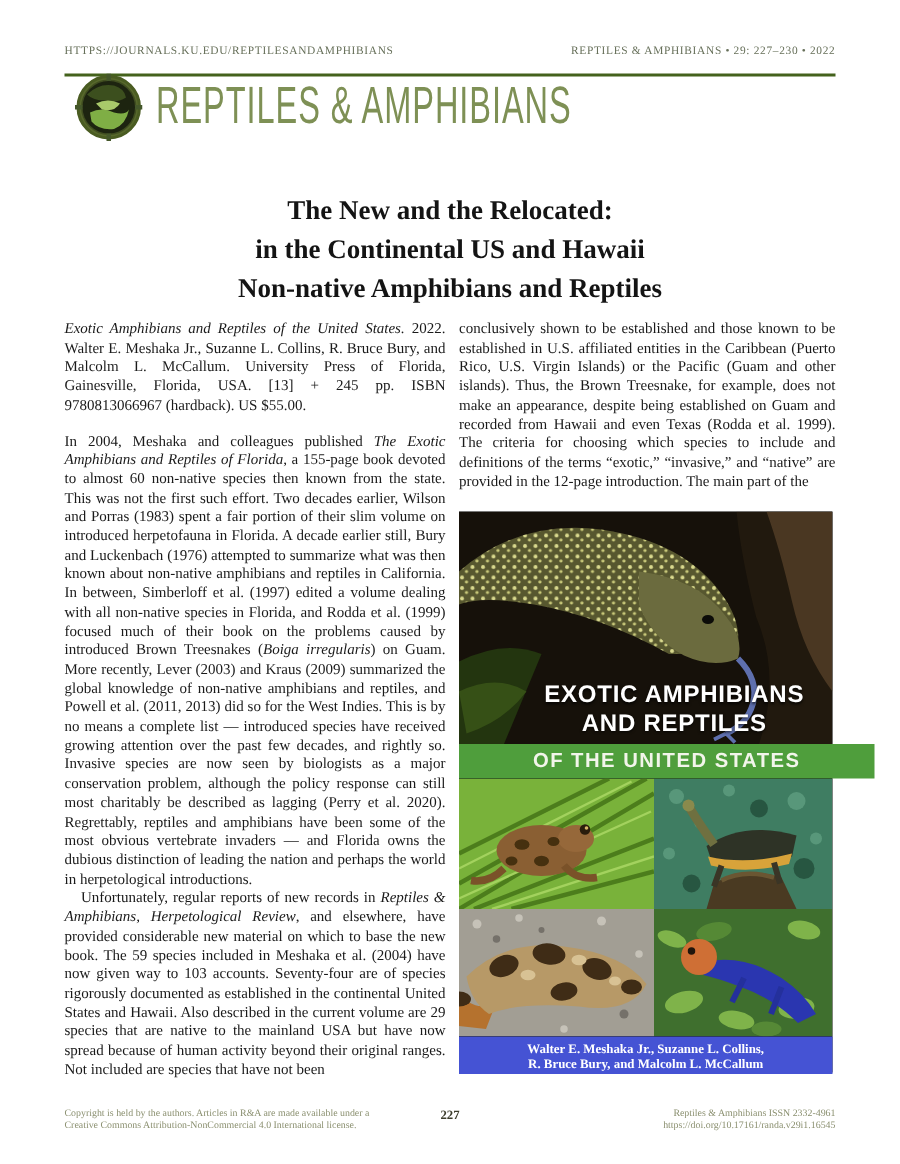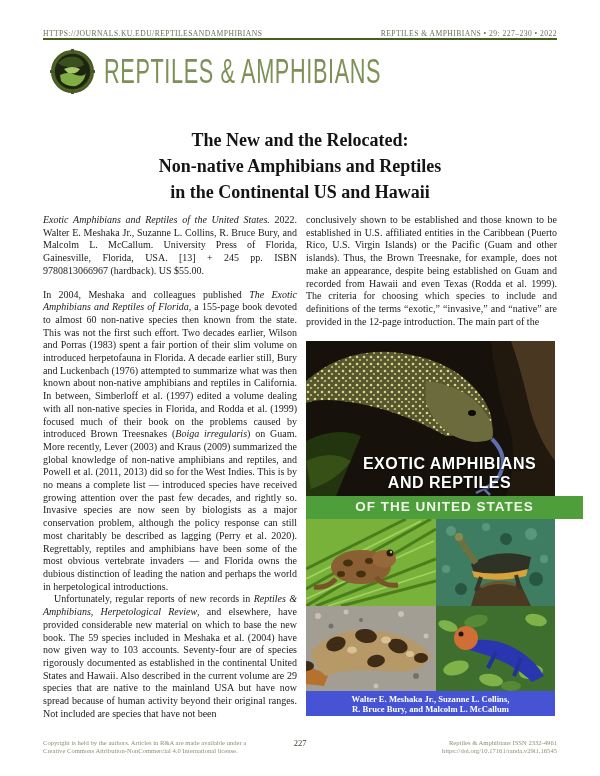--- a/index.html
+++ b/index.html
@@ -6,21 +6,21 @@
   .page{
     position:relative;width:600px;height:776px;background:#ffffff;
     margin:0 auto;overflow:hidden;
     font-family:"Liberation Serif", serif;color:#1a1a1a;
   }
   
   .pagehead{
     position:absolute;left:43px;top:29px;width:514px;
     display:flex;justify-content:space-between;align-items:flex-end;
     font-size:7.6px;letter-spacing:.45px;color:#67705a;
-    padding-bottom:0;border-bottom:2px solid #44621c;
+    padding-bottom:11px;border-bottom:2px solid #44621c;
   }
   
   .masthead{
     position:absolute;left:0;top:48px;width:600px;height:46px;
     display:flex;justify-content:center;align-items:center;gap:9px;
   }
   .wordmark{
     font-family:"Liberation Sans", sans-serif;
     font-size:35px;font-weight:400;color:#7e9055;letter-spacing:1px;
     transform:scaleX(.62);transform-origin:left center;white-space:nowrap;
@@ -70,21 +70,21 @@
     font-family:Liberation Serif, serif;font-weight:bold;color:#ffffff;
     font-size:8.6px;line-height:10.2px;text-align:center;
   }
   
   .pagefoot{
     position:absolute;left:43px;top:739px;width:514px;
     display:flex;justify-content:space-between;align-items:flex-start;
     font-size:6.6px;line-height:8.4px;color:#8b9070;
   }
   .foot-left{width:212px;text-align:left;}
-  .foot-page{font-size:8.5px;font-weight:normal;color:#3c3c2c;margin-top:0;}
+  .foot-page{font-size:8.5px;font-weight:bold;color:#3c3c2c;margin-top:0;}
   .foot-right{width:212px;text-align:right;}
   i{font-style:italic;}
 </style>
 </head>
 <body>
 
 <div class="page">
 
   <div class="pagehead">
     <span>HTTPS://JOURNALS.KU.EDU/REPTILESANDAMPHIBIANS</span>
@@ -104,22 +104,22 @@
       <rect x="21" y="40" width="3" height="5" fill="#44572a"></rect>
       <rect x="0" y="21" width="5" height="3" fill="#44572a"></rect>
       <rect x="40" y="21" width="5" height="3" fill="#44572a"></rect>
     </svg>
     <div class="wordmark">REPTILES &amp; AMPHIBIANS</div>
   </div>
 
 
   <h1 class="title">
     <span style="display:block">The New and the Relocated:</span>
+    <span style="display:block">in the Continental US and Hawaii</span>
     <span style="display:block">Non-native Amphibians and Reptiles</span>
-    <span style="display:block">in the Continental US and Hawaii</span>
   </h1>
 
   <div class="col col-left">
     <p><i>Exotic Amphibians and Reptiles of the United States.</i><span> 2022. Walter E. Meshaka Jr., Suzanne L. Collins, R. Bruce Bury, and Malcolm L. McCallum. University Press of Florida, Gainesville, Florida, USA. [13] + 245 pp. ISBN 9780813066967 (hardback). US $55.00.</span></p>
     <p class="gap"><span>In 2004, Meshaka and colleagues published </span><i>The Exotic Amphibians and Reptiles of Florida</i><span>, a 155-page book devoted to almost 60 non-native species then known from the state. This was not the first such effort. Two decades earlier, Wilson and Porras (1983) spent a fair portion of their slim volume on introduced herpetofauna in Florida. A decade earlier still, Bury and Luckenbach (1976) attempted to summarize what was then known about non-native amphibians and reptiles in California. In between, Simberloff et al. (1997) edited a volume dealing with all non-native species in Florida, and Rodda et al. (1999) focused much of their book on the problems caused by introduced Brown Treesnakes (</span><i>Boiga irregularis</i><span>) on Guam. More recently, Lever (2003) and Kraus (2009) summarized the global knowledge of non-native amphibians and reptiles, and Powell et al. (2011, 2013) did so for the West Indies. This is by no means a complete list — introduced species have received growing attention over the past few decades, and rightly so. Invasive species are now seen by biologists as a major conservation problem, although the policy response can still most charitably be described as lagging (Perry et al. 2020). Regrettably, reptiles and amphibians have been some of the most obvious vertebrate invaders — and Florida owns the dubious distinction of leading the nation and perhaps the world in herpetological introductions.</span></p>
     <p class="indent"><span>Unfortunately, regular reports of new records in </span><i>Reptiles &amp; Amphibians, Herpetological Review</i><span>, and elsewhere, have provided considerable new material on which to base the new book. The 59 species included in Meshaka et al. (2004) have now given way to 103 accounts. Seventy-four are of species rigorously documented as established in the continental United States and Hawaii. Also described in the current volume are 29 species that are native to the mainland USA but have now spread because of human activity beyond their original ranges. Not included are species that have not been</span></p>
   </div>
 
   <div class="col col-right">
     <p><span>conclusively shown to be established and those known to be established in U.S. affiliated entities in the Caribbean (Puerto Rico, U.S. Virgin Islands) or the Pacific (Guam and other islands). Thus, the Brown Treesnake, for example, does not make an appearance, despite being established on Guam and recorded from Hawaii and even Texas (Rodda et al. 1999). The criteria for choosing which species to include and definitions of the terms “exotic,” “invasive,” and “native” are provided in the 12-page introduction. The main part of the</span></p>

